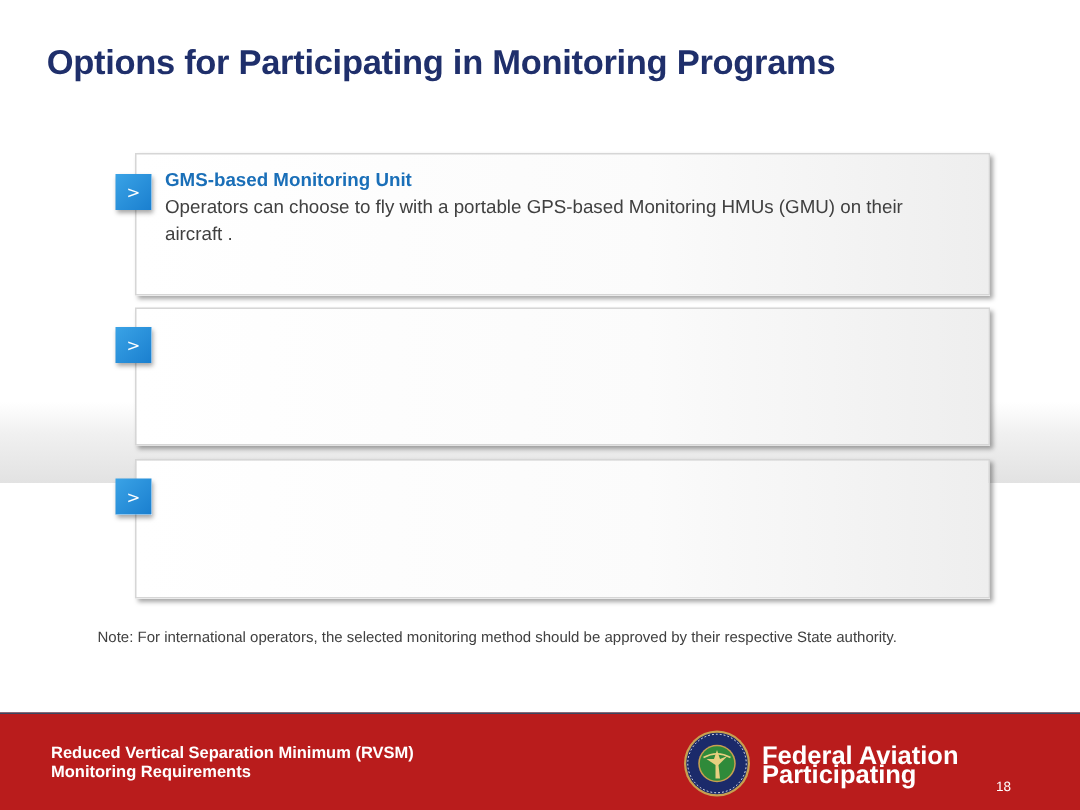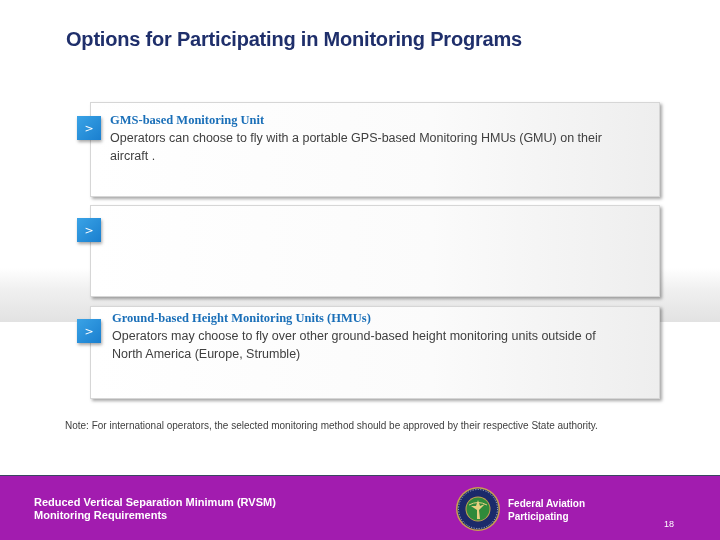--- a/index.html
+++ b/index.html
@@ -6,21 +6,21 @@
   html, body { width: 720px; height: 540px; overflow: hidden; background: #ffffff; }
   body { position: relative; font-family: "Liberation Sans", sans-serif; }
 
   .bg-band {
     position: absolute; left: 0; top: 268px; width: 720px; height: 54px;
     background: linear-gradient(to bottom, #ffffff 0%, #f0f0f0 40%, #e2e2e2 100%);
   }
 
   .title {
     position: absolute; left: 0; top: 28px; width: 588px;
-    text-align: center; font-size: 20px; font-weight: bold; color: #1f2f6b;
+    text-align: center; font-size: 23px; font-weight: bold; color: #1f2f6b;
     letter-spacing: -0.2px;
   }
 
   .card {
     position: absolute; left: 90px; width: 570px;
     background: linear-gradient(to right, #ffffff 0%, #fbfbfb 60%, #eeeeee 100%);
     border: 1px solid #d6d6d6;
     box-shadow: 2px 2px 3px rgba(0,0,0,0.35);
   }
   .card-1 { top: 102px; height: 95px; }
@@ -35,47 +35,47 @@
     box-shadow: 1px 2px 3px rgba(0,0,0,0.35);
   }
   .card-1 .chevron-box { top: 13px; }
   .card-2 .chevron-box { top: 12px; }
   .card-3 .chevron-box { top: 12px; }
 
   .card-body { position: absolute; left: 19px; top: 9px; right: 30px; }
   .card-2 .card-body { left: 22px; top: 4px; }
   .card-3 .card-body { left: 21px; top: 3px; }
   .card-heading {
-    font-family: Liberation Serif, serif; font-weight: bold;
+    font-family: Liberation Sans, sans-serif; font-weight: bold;
     font-size: 12.5px; color: #1a6fb8; line-height: 17px;
   }
   .card-text {
     font-family: "Liberation Sans", sans-serif; font-size: 12.5px;
     color: #404040; line-height: 18px;
   }
 
   .note {
     position: absolute; left: 65px; top: 420px; width: 620px;
     font-size: 10px; color: #404040;
   }
 
   .footer {
     position: absolute; left: 0; top: 475px; width: 720px; height: 65px;
-    background: #a21caf; border-top: 1px solid #3a4660;
+    background: #b91c1c; border-top: 1px solid #3a4660;
   }
   .footer-left {
     position: absolute; left: 34px; top: 20px;
     color: #ffffff; font-weight: bold; font-size: 11px; line-height: 13px;
   }
   .faa-seal {
     position: absolute; left: 455px; top: 10px; width: 46px; height: 46px;
   }
   .footer-agency {
     position: absolute; left: 508px; top: 21px;
-    color: #ffffff; font-weight: bold; font-size: 10px; line-height: 13px;
+    color: #ffffff; font-weight: bold; font-size: 17px; line-height: 13px;
   }
   .page-num {
     position: absolute; left: 664px; top: 43px; color: #ffffff; font-size: 9px;
   }
 </style>
 </head>
 <body>
 
 <div class="bg-band"></div>
 
@@ -88,24 +88,20 @@
     <div class="card-text">Operators can choose to fly with a portable GPS-based Monitoring HMUs (GMU) on their aircraft .</div>
   </div>
 </div>
 
 <div class="card card-2">
   <div class="chevron-box">&gt;</div>
 </div>
 
 <div class="card card-3">
   <div class="chevron-box">&gt;</div>
-  <div class="card-body">
-    <div class="card-heading">Ground-based Height Monitoring Units (HMUs)</div>
-    <div class="card-text">Operators may choose to fly over other ground-based height monitoring units outside of North America (Europe, Strumble)</div>
-  </div>
 </div>
 
 <div class="note">Note:  For international operators, the selected monitoring method should be approved by their respective State authority.</div>
 
 <div class="footer">
   <div class="footer-left">
     <div>Reduced Vertical Separation Minimum (RVSM)</div>
     <div>Monitoring Requirements</div>
   </div>
 

